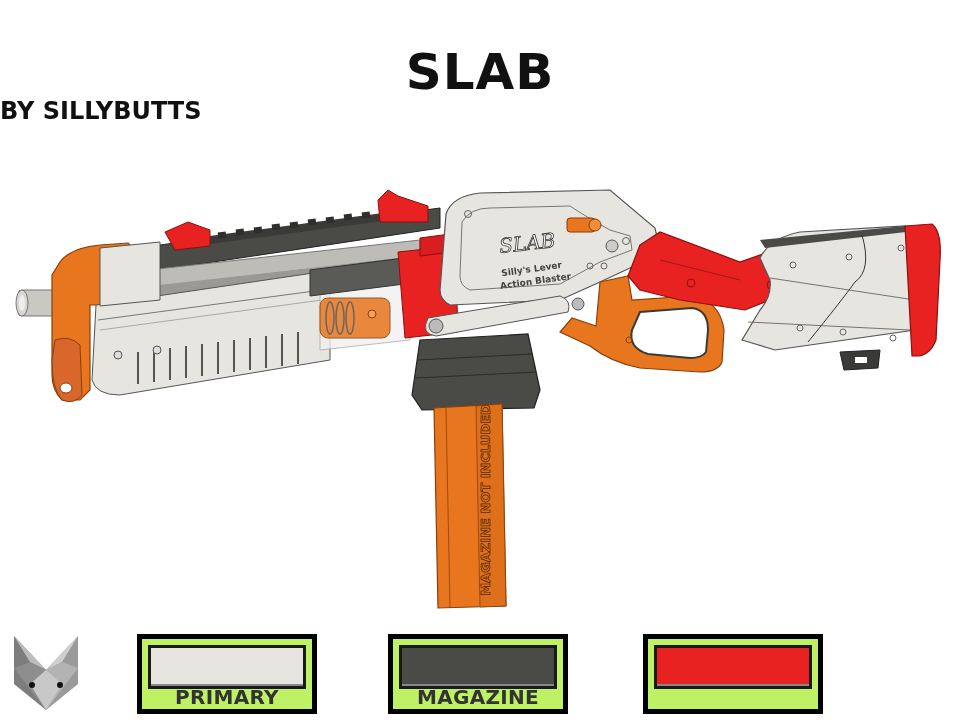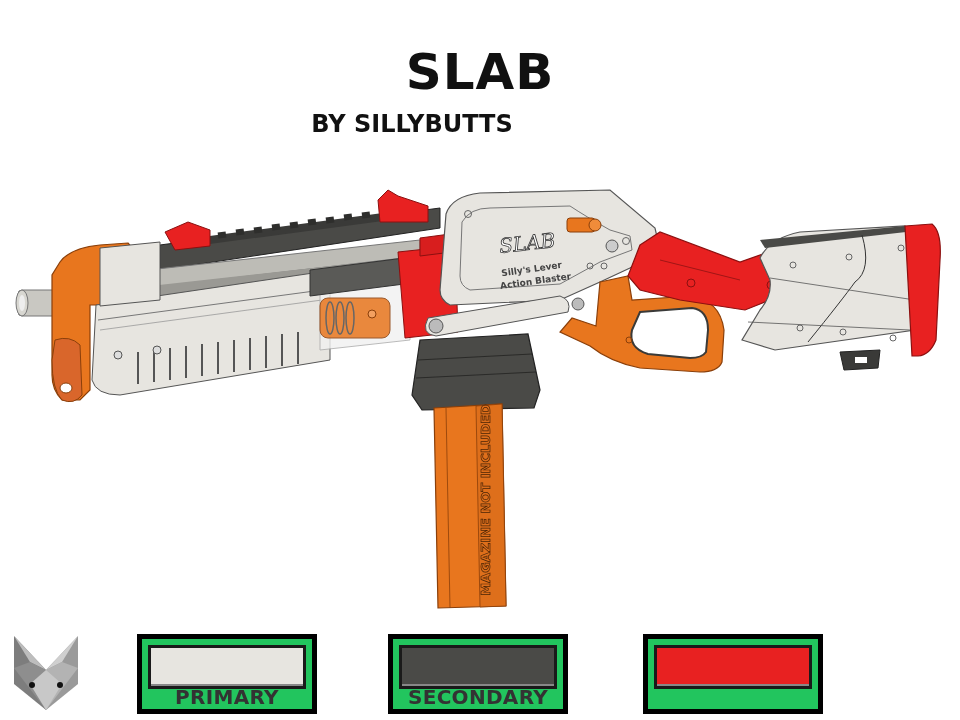--- a/index.html
+++ b/index.html
@@ -1,21 +1,21 @@
 <!DOCTYPE html>
 <html><head>
 <meta charset="utf-8">
 <style>
   html, body { margin: 0; padding: 0; background: #ffffff; }
   body { width: 960px; height: 720px; position: relative; overflow: hidden; font-family: "DejaVu Sans", "Liberation Sans", sans-serif; }
   .title { position: absolute; left: 0; width: 960px; top: 44px; text-align: center; font-size: 50px; font-weight: bold; color: #111; letter-spacing: 1px; line-height: 56px; }
-  .subtitle { position: absolute; left: 0; width: 824px; top: 110px; text-align: center; font-size: 24px; font-weight: bold; color: #111; line-height: 28px; }
+  .subtitle { position: absolute; left: 0; width: 824px; top: 97px; font-size: 24px; font-weight: bold; color: #111; line-height: 28px; }
   .render { position: absolute; left: 0; top: 0; width: 960px; height: 720px; }
   .logo { position: absolute; left: 10px; top: 632px; width: 72px; height: 80px; }
-  .swatch { position: absolute; top: 634px; width: 180px; height: 80px; box-sizing: border-box; border: 5px solid #000; background: #22c55e; }
+  .swatch { position: absolute; top: 634px; width: 180px; height: 80px; box-sizing: border-box; border: 5px solid #000; background: #bef264; }
   .swatch .chip { position: absolute; left: 6px; top: 6px; right: 6px; height: 44px; box-sizing: border-box; border: 3px solid #1a1a1a; box-shadow: 0 -2px 0 #888 inset; }
   .swatch .label { position: absolute; left: 0; right: 0; bottom: 1px; text-align: center; font-size: 20px; font-weight: bold; color: #333; line-height: 22px; letter-spacing: 0.3px; }
 </style>
 </head>
 <body>
 
 <div class="title">SLAB</div>
 <div class="subtitle">BY SILLYBUTTS</div>
 
 <svg class="render" viewBox="0 0 960 720" xmlns="http://www.w3.org/2000/svg">
@@ -171,17 +171,17 @@
   <circle cx="22" cy="53" r="3" fill="#111"></circle>
   <circle cx="50" cy="53" r="3" fill="#111"></circle>
 </svg>
 
 <div class="swatch" style="left:137px;">
   <div class="chip" style="background:#e7e5e0;"></div>
   <div class="label">PRIMARY</div>
 </div>
 <div class="swatch" style="left:388px;">
   <div class="chip" style="background:#4a4a47;"></div>
-  <div class="label">SECONDARY</div>
+  <div class="label">MAGAZINE</div>
 </div>
 <div class="swatch" style="left:643px;">
   <div class="chip" style="background:#e82121;"></div>
 </div>
 
 </body></html>

